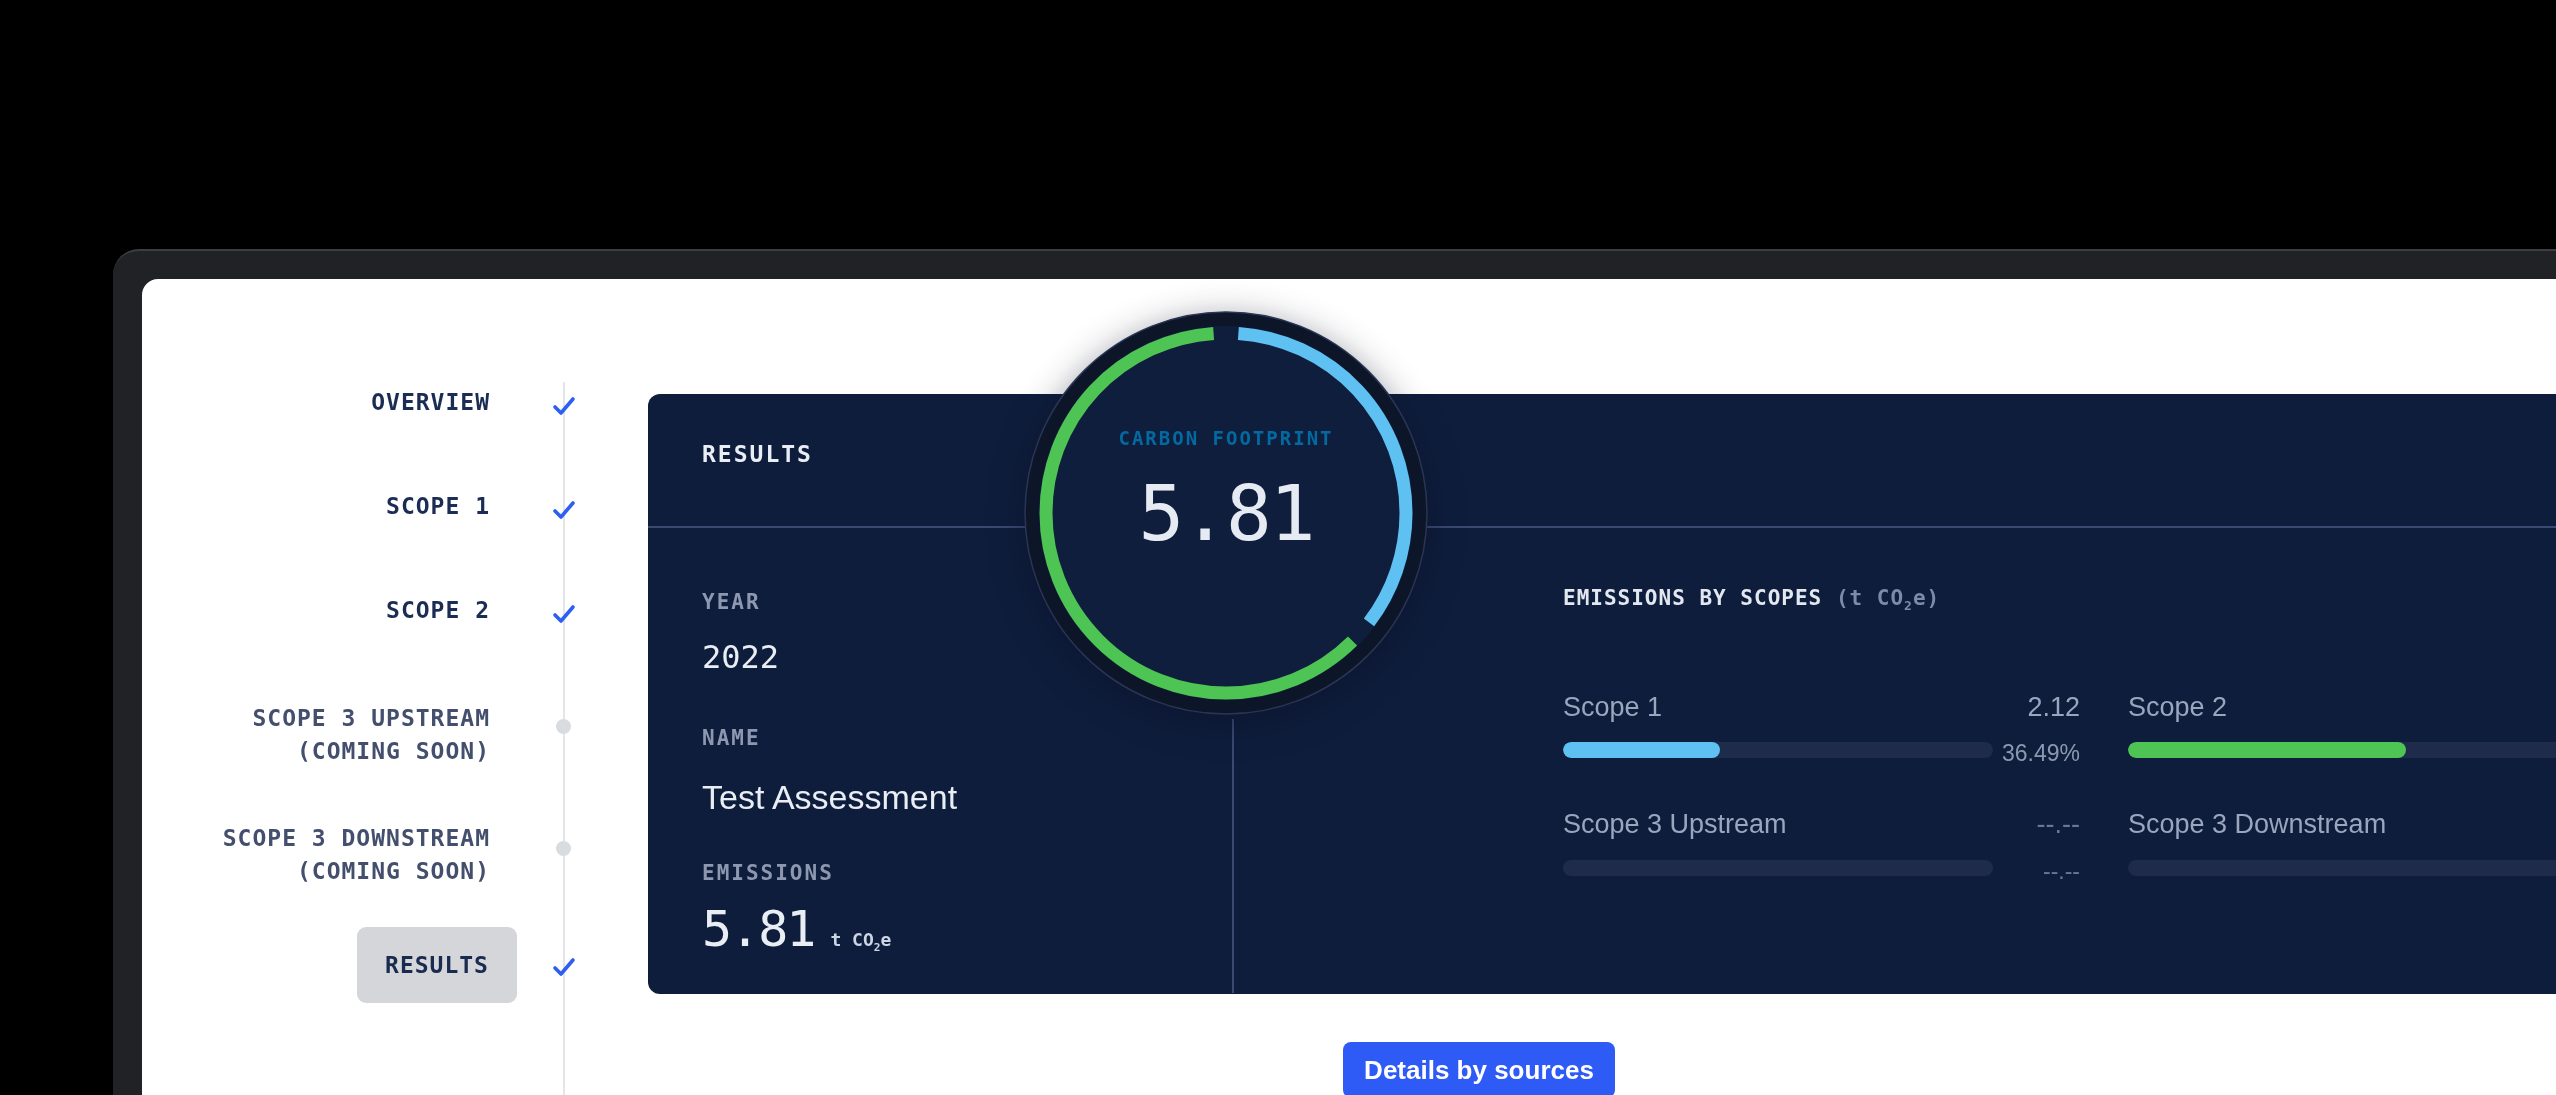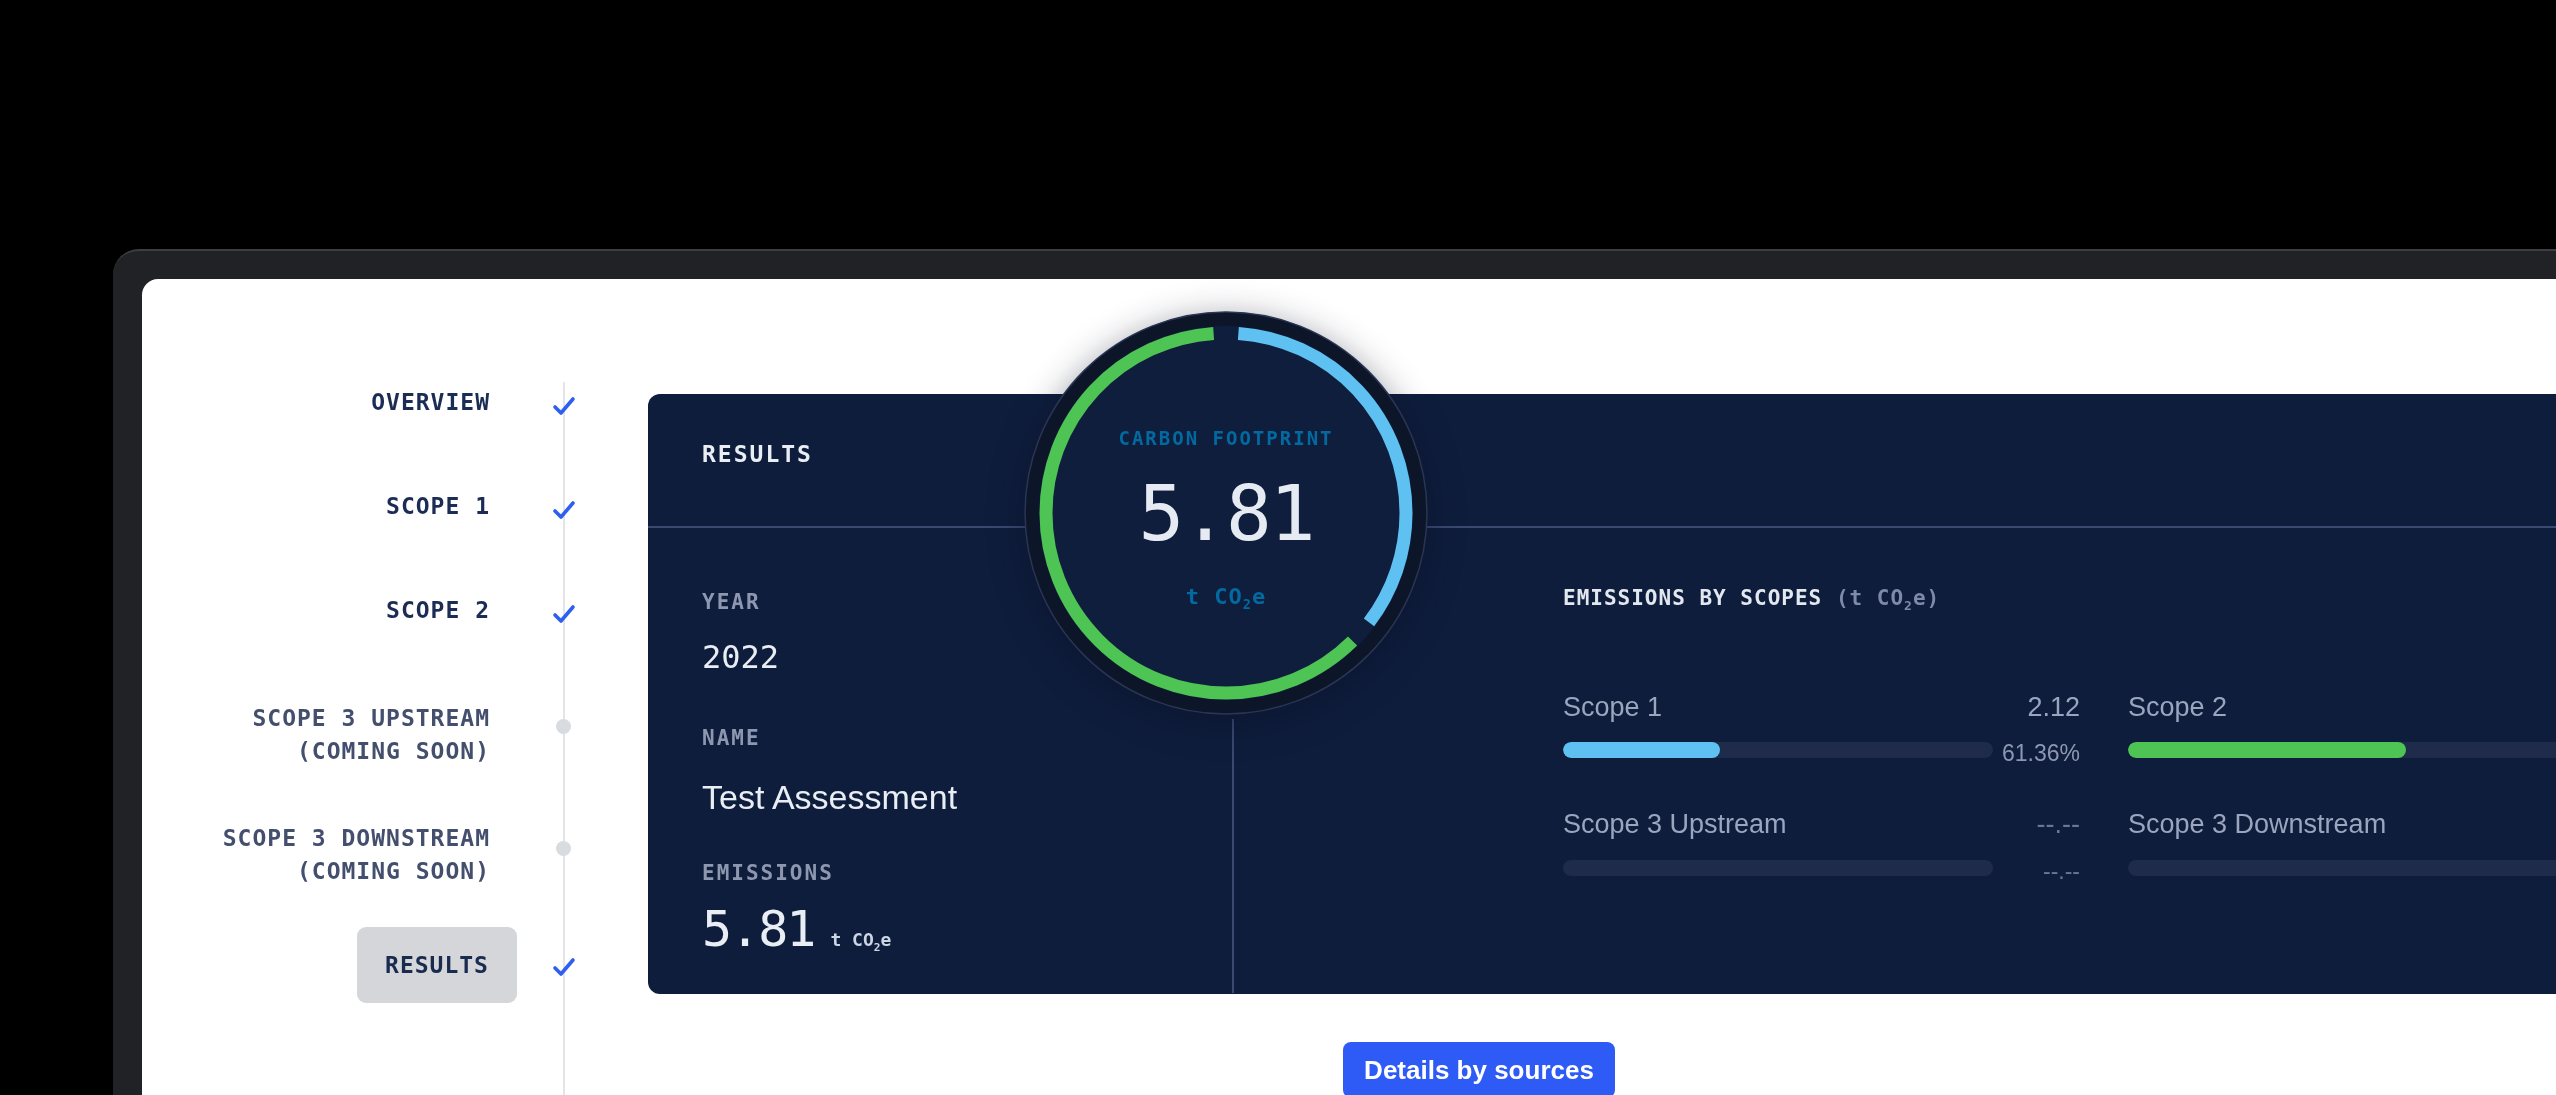--- a/index.html
+++ b/index.html
@@ -131,35 +131,34 @@
 
   <div class="gauge">
     <svg width="420" height="420" viewBox="0 0 420 420">
       <circle cx="210" cy="210" r="201" fill="#0c1628" stroke="#2a3554" stroke-width="1.5"></circle>
       <circle cx="210" cy="210" r="187" fill="#0f1e3c"></circle>
       <circle cx="210" cy="210" r="180" fill="none" stroke-width="13" pathLength="100" transform="rotate(-90 210 210)" stroke="#5fc1f1" style="stroke-dasharray: 34.29, 65.71; stroke-dashoffset: -1.1;"></circle>
       <circle cx="210" cy="210" r="180" fill="none" stroke-width="13" pathLength="100" transform="rotate(-90 210 210)" stroke="#4dc453" style="stroke-dasharray: 61.31, 38.69; stroke-dashoffset: -37.59;"></circle>
     </svg>
     <div class="gauge-text g-title mono">CARBON FOOTPRINT</div>
     <div class="gauge-text g-value mono">5.81</div>
-    <div class="gauge-text g-unit mono"><span>t CO</span><sub>2</sub><span>e</span></div>
   </div>
 
   <div class="scopes">
     <div class="s-title mono">
       <span>EMISSIONS BY SCOPES</span>
       <span class="unit"> <span>(t CO</span><sub>2</sub><span>e)</span></span>
     </div>
 
     <div class="s-label" style="left:0;top:110px">Scope 1</div>
     <div class="s-value" style="left:397px;top:110px">2.12</div>
     <div class="bar" style="left:0;top:160px;width:430px">
       <i style="width: 36.49%; background: rgb(95, 193, 241);"></i>
       </div>
-    <div class="s-pct" style="left:377px;top:158px">61.36%</div>
+    <div class="s-pct" style="left:377px;top:158px">36.49%</div>
 
     <div class="s-label" style="left:565px;top:110px">Scope 2</div>
     <div class="bar" style="left:565px;top:160px;width:437px">
       <i style="width: 63.51%; background: rgb(77, 196, 83);"></i>
       </div>
 
     <div class="s-label" style="left:0;top:227px">Scope 3 Upstream</div>
     <div class="s-value" style="left:397px;top:227px;color:#6b7691">--.--</div>
     <div class="bar" style="left:0;top:278px;width:430px">
       <i style="width: 0%; background: rgb(95, 193, 241);"></i>

